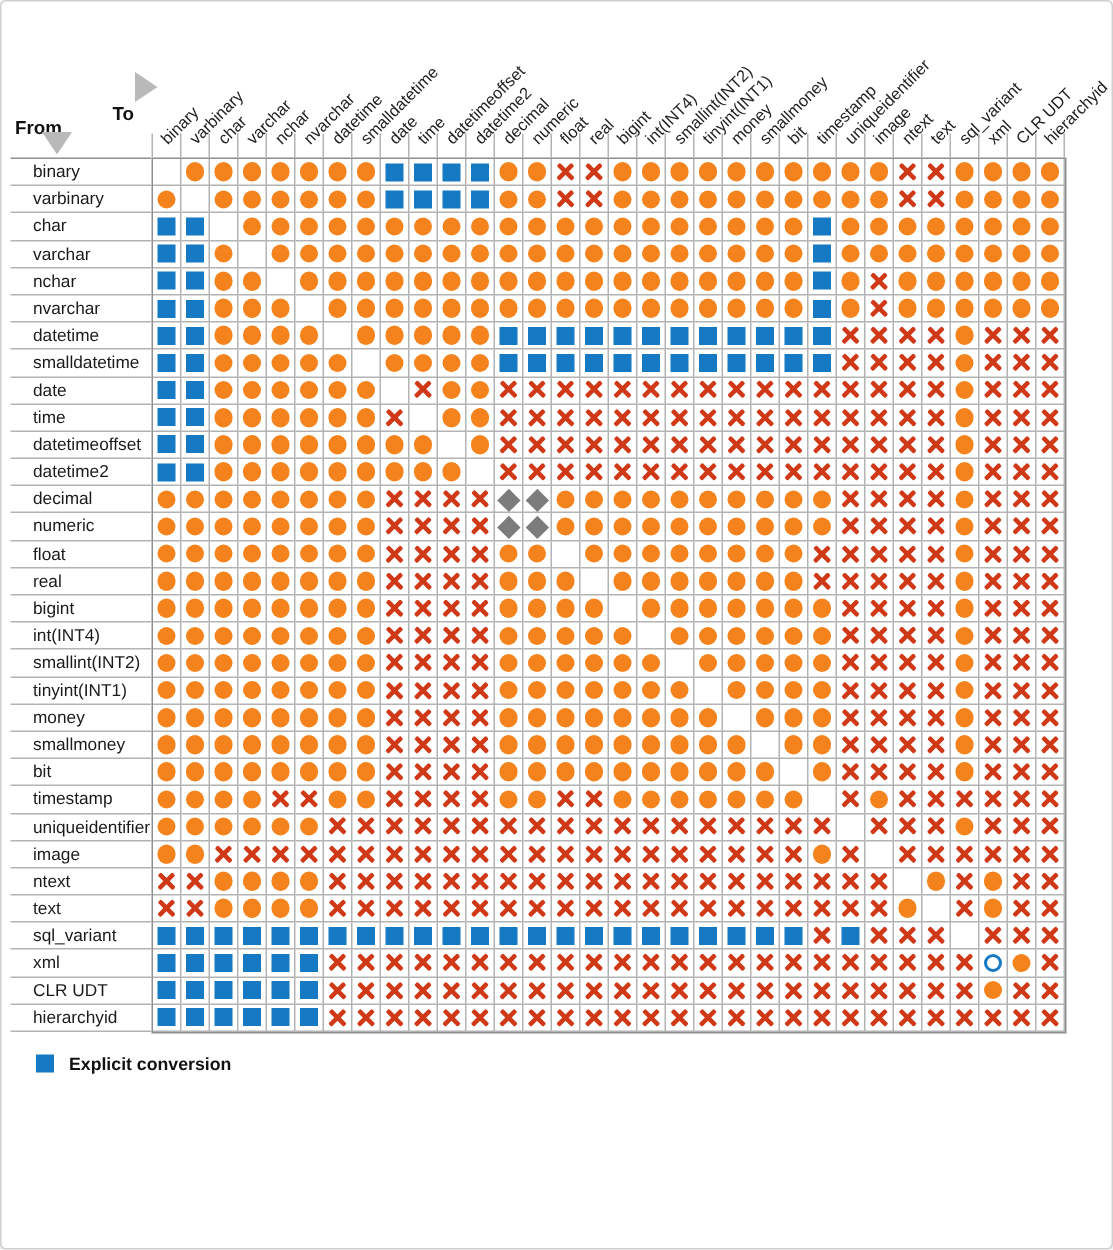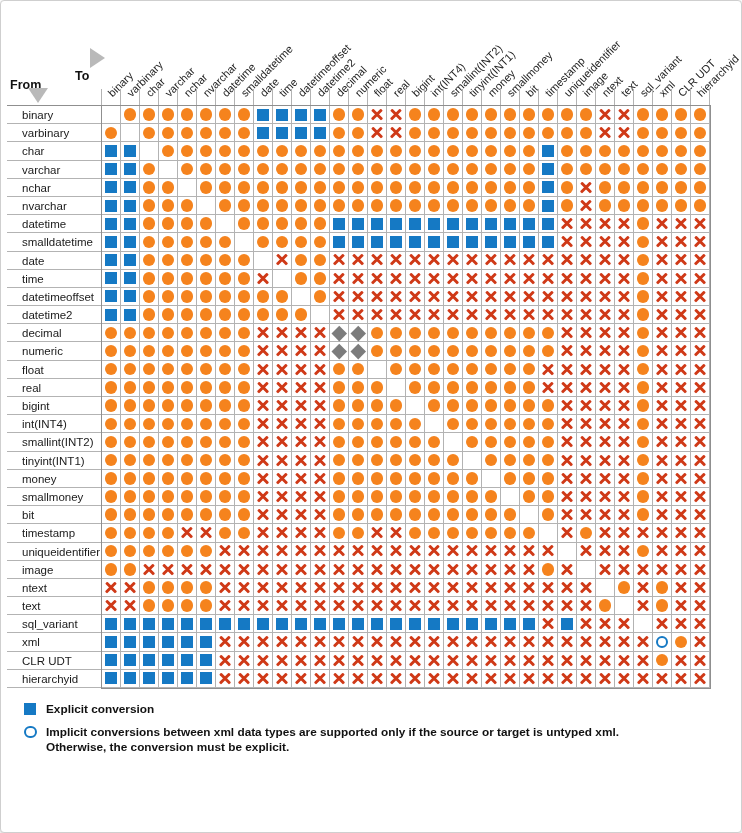--- a/index.html
+++ b/index.html
@@ -3171,20 +3171,14 @@
         <span class="sym xx"></span>
       </div>
     </div>
   <div id="legend">
       <div class="leg-item">
         <span class="leg-glyph">
           <span class="sym sq"></span>
         </span>
         <div class="leg-text">Explicit conversion</div>
       </div>
-      <div class="leg-item">
-        <span class="leg-glyph">
-          <span class="sym oc"></span>
-        </span>
-        <div class="leg-text">Implicit conversions between xml data types are supported only if the source or target is untyped xml.<div>Otherwise, the conversion must be explicit.</div></div>
-      </div>
     </div>
 </div>
 
 </body></html>

